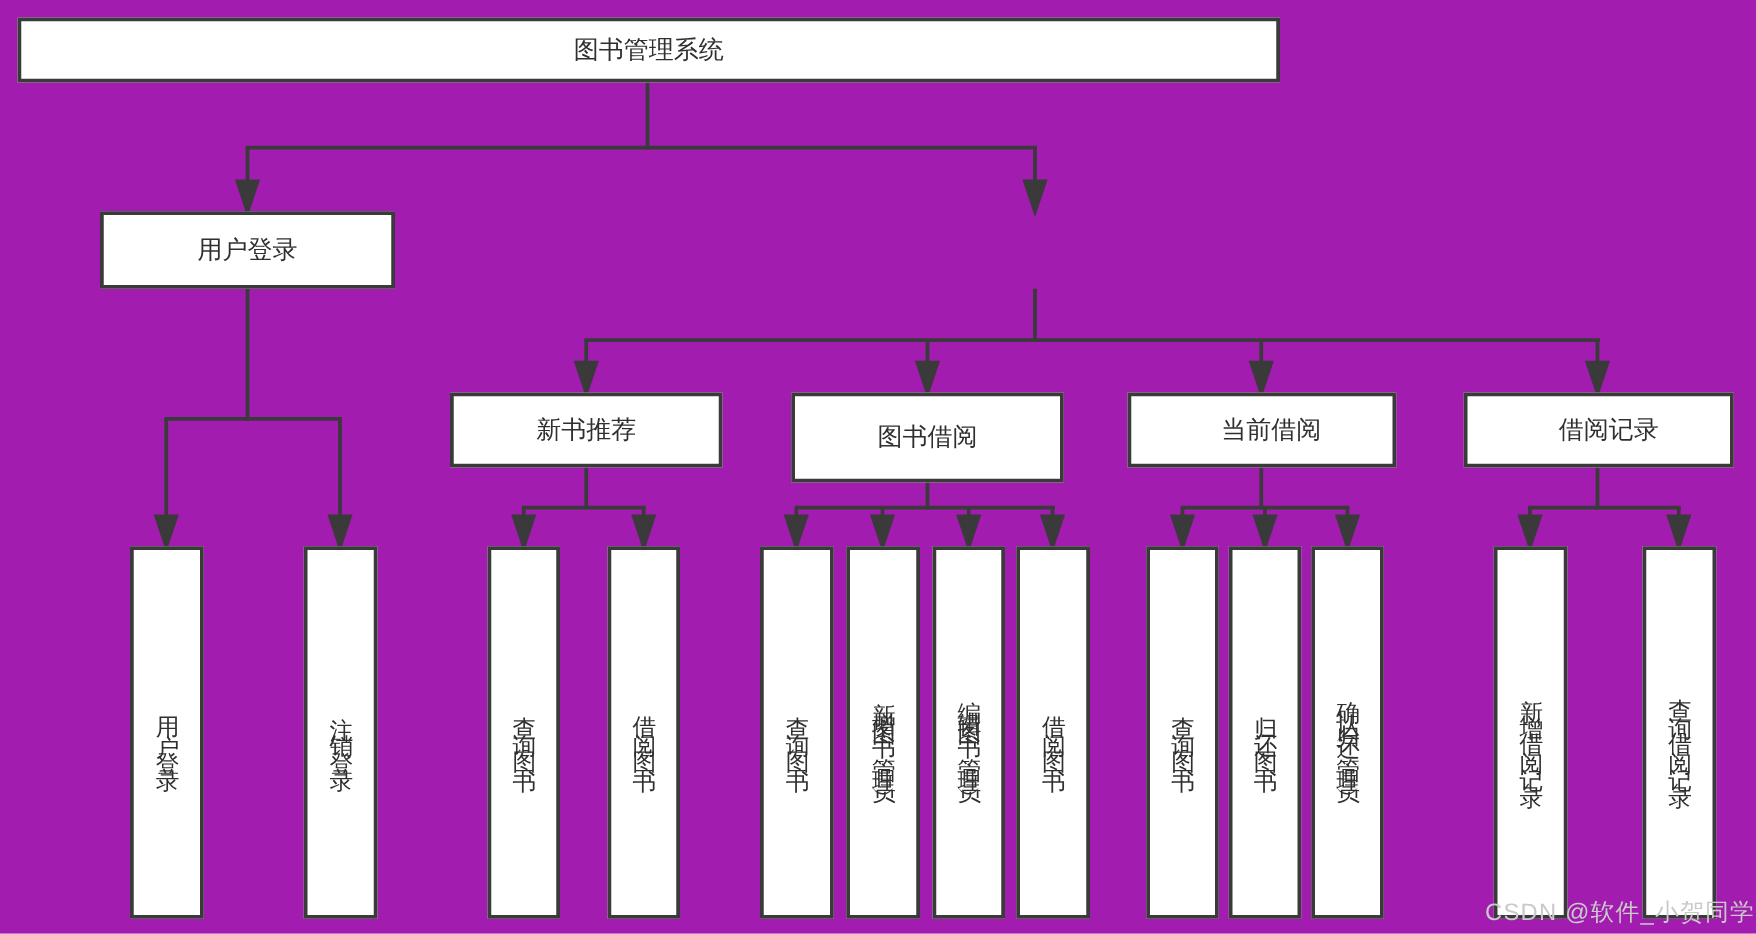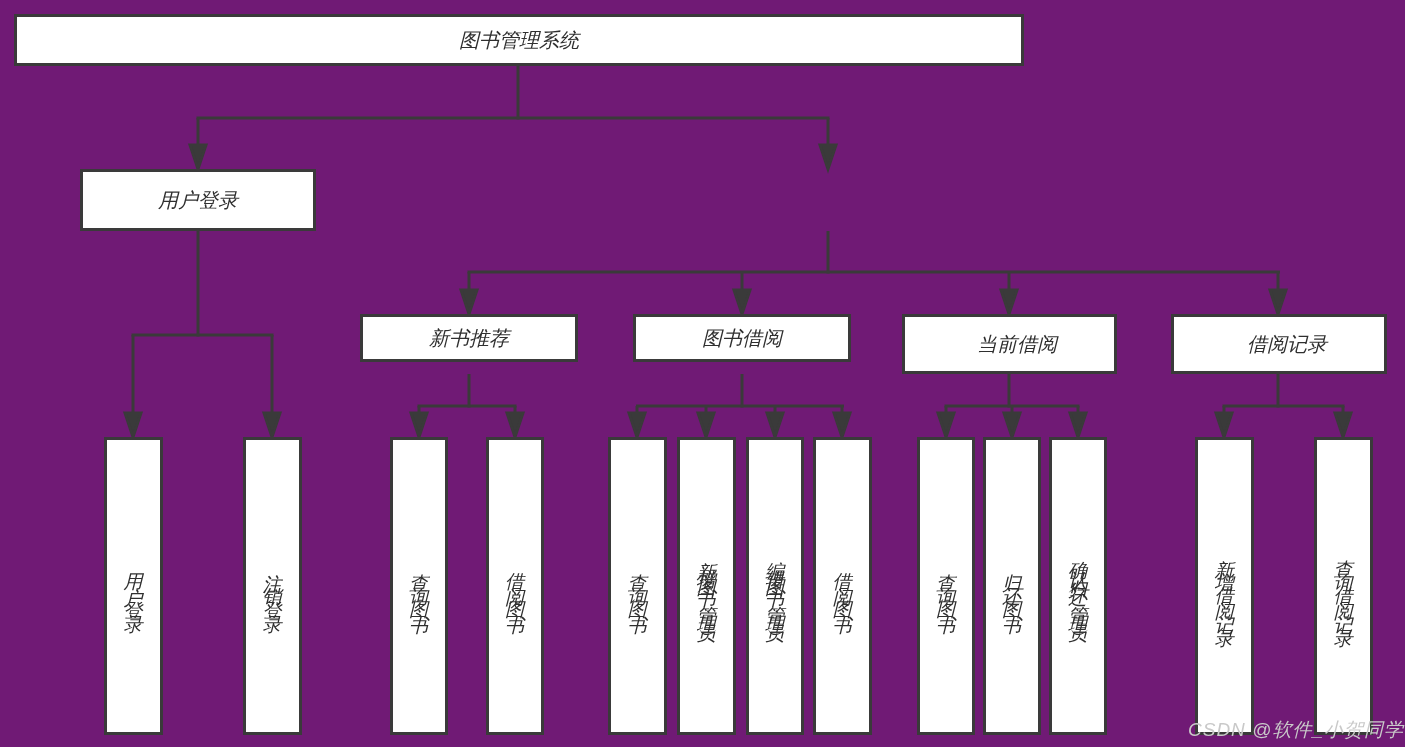--- a/index.html
+++ b/index.html
@@ -1,17 +1,17 @@
 <!DOCTYPE html>
 <html><head>
 <meta charset="utf-8">
 <style>
   html,body{margin:0;padding:0;background:#ffffff;}
   body{font-family:"Liberation Sans","DejaVu Sans",sans-serif;}
-  .canvas{position:relative;width:1405px;height:747px;background:#701a75;overflow:hidden;font-style:italic;}
+  .canvas{position:relative;width:1405px;height:747px;background:#a21caf;overflow:hidden;}
   .edges{position:absolute;left:0;top:0;width:1405px;height:747px;}
   .node{
     position:absolute;
     box-sizing:border-box;
     border:3px solid #3a3a3a;
     background:#ffffff;
     display:flex;
     align-items:center;
     justify-content:center;
     color:#2f2f2f;
@@ -107,24 +107,24 @@
   </svg>
 
   <div class="node" style="left:14px;top:14px;width:1010px;height:52px;">
     <span>图书管理系统</span>
   </div>
 
   <div class="node" style="left:80px;top:169px;width:236px;height:62px;">
     <span>用户登录</span>
   </div>
 
-  <div class="node" style="left:360px;top:314px;width:218px;height:48px;">
+  <div class="node" style="left:360px;top:314px;width:218px;height:60px;">
     <span>新书推荐</span>
   </div>
-  <div class="node" style="left:633px;top:314px;width:218px;height:48px;">
+  <div class="node" style="left:633px;top:314px;width:218px;height:72px;">
     <span>图书借阅</span>
   </div>
   <div class="node" style="left:902px;top:314px;width:215px;height:60px;padding-left:15px;">
     <span>当前借阅</span>
   </div>
   <div class="node" style="left:1171px;top:314px;width:216px;height:60px;padding-left:16px;">
     <span>借阅记录</span>
   </div>
 
   <div class="node leaf" style="left:104px;top:437px;width:59px;height:298px;">

